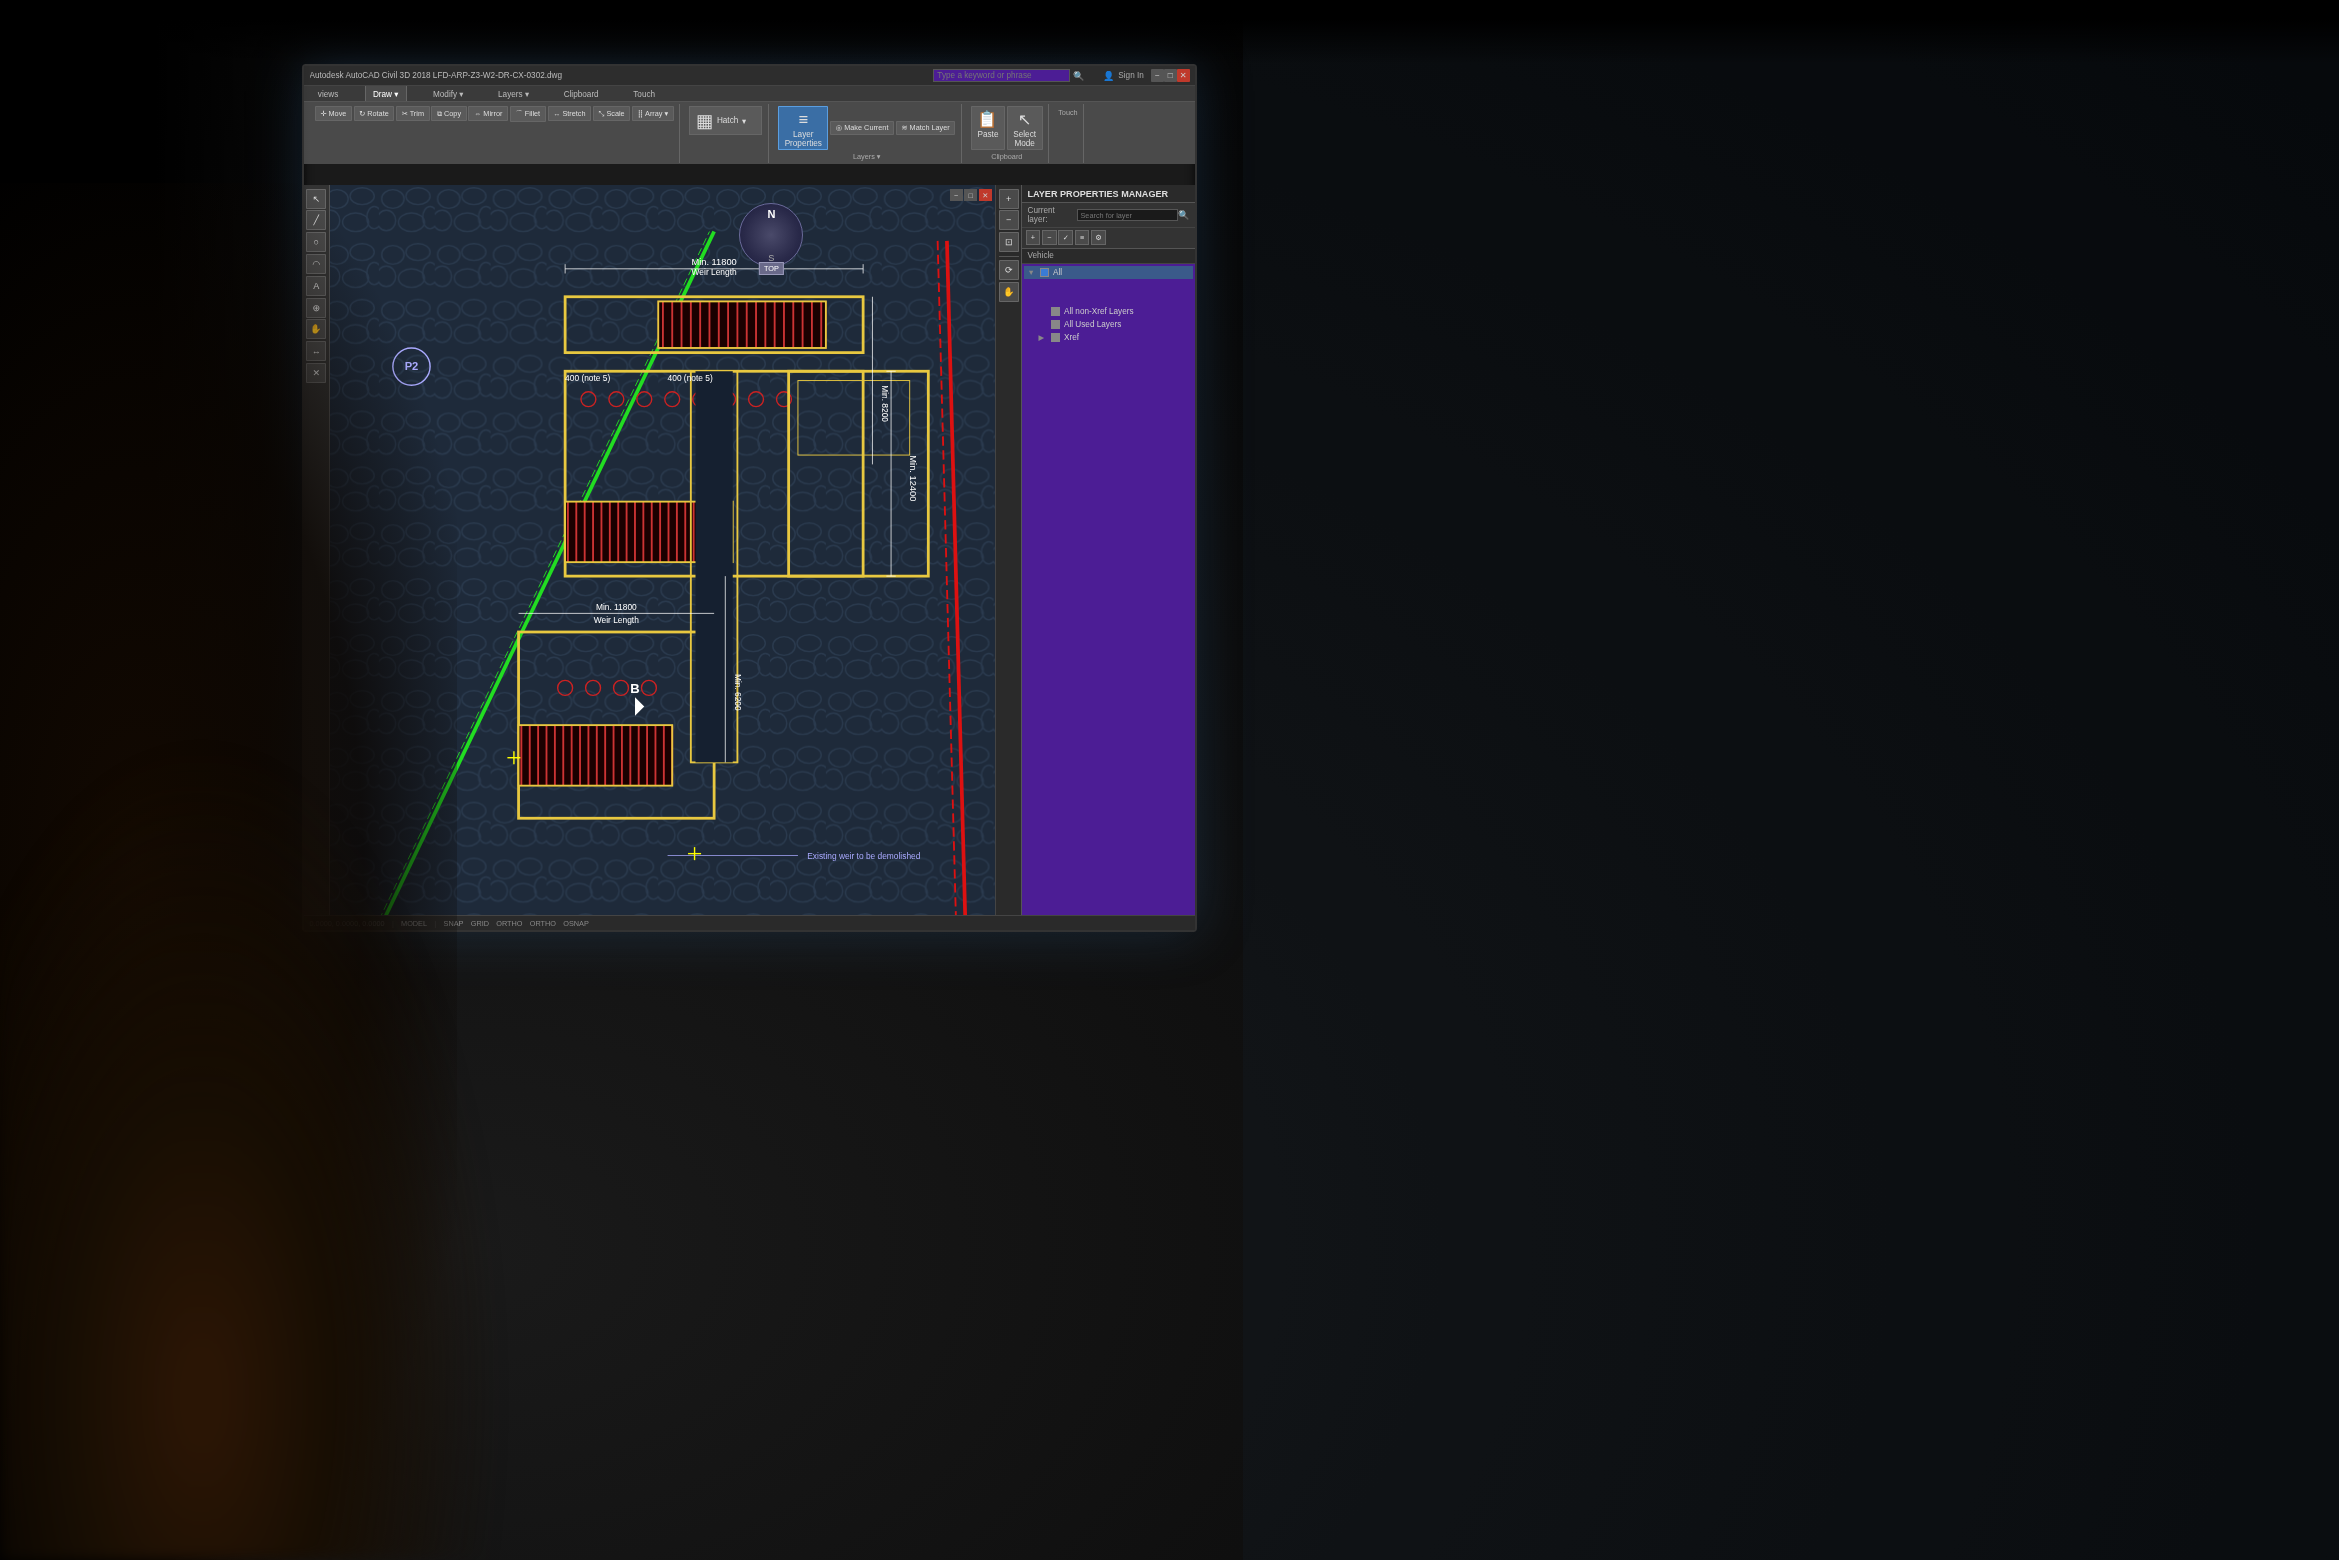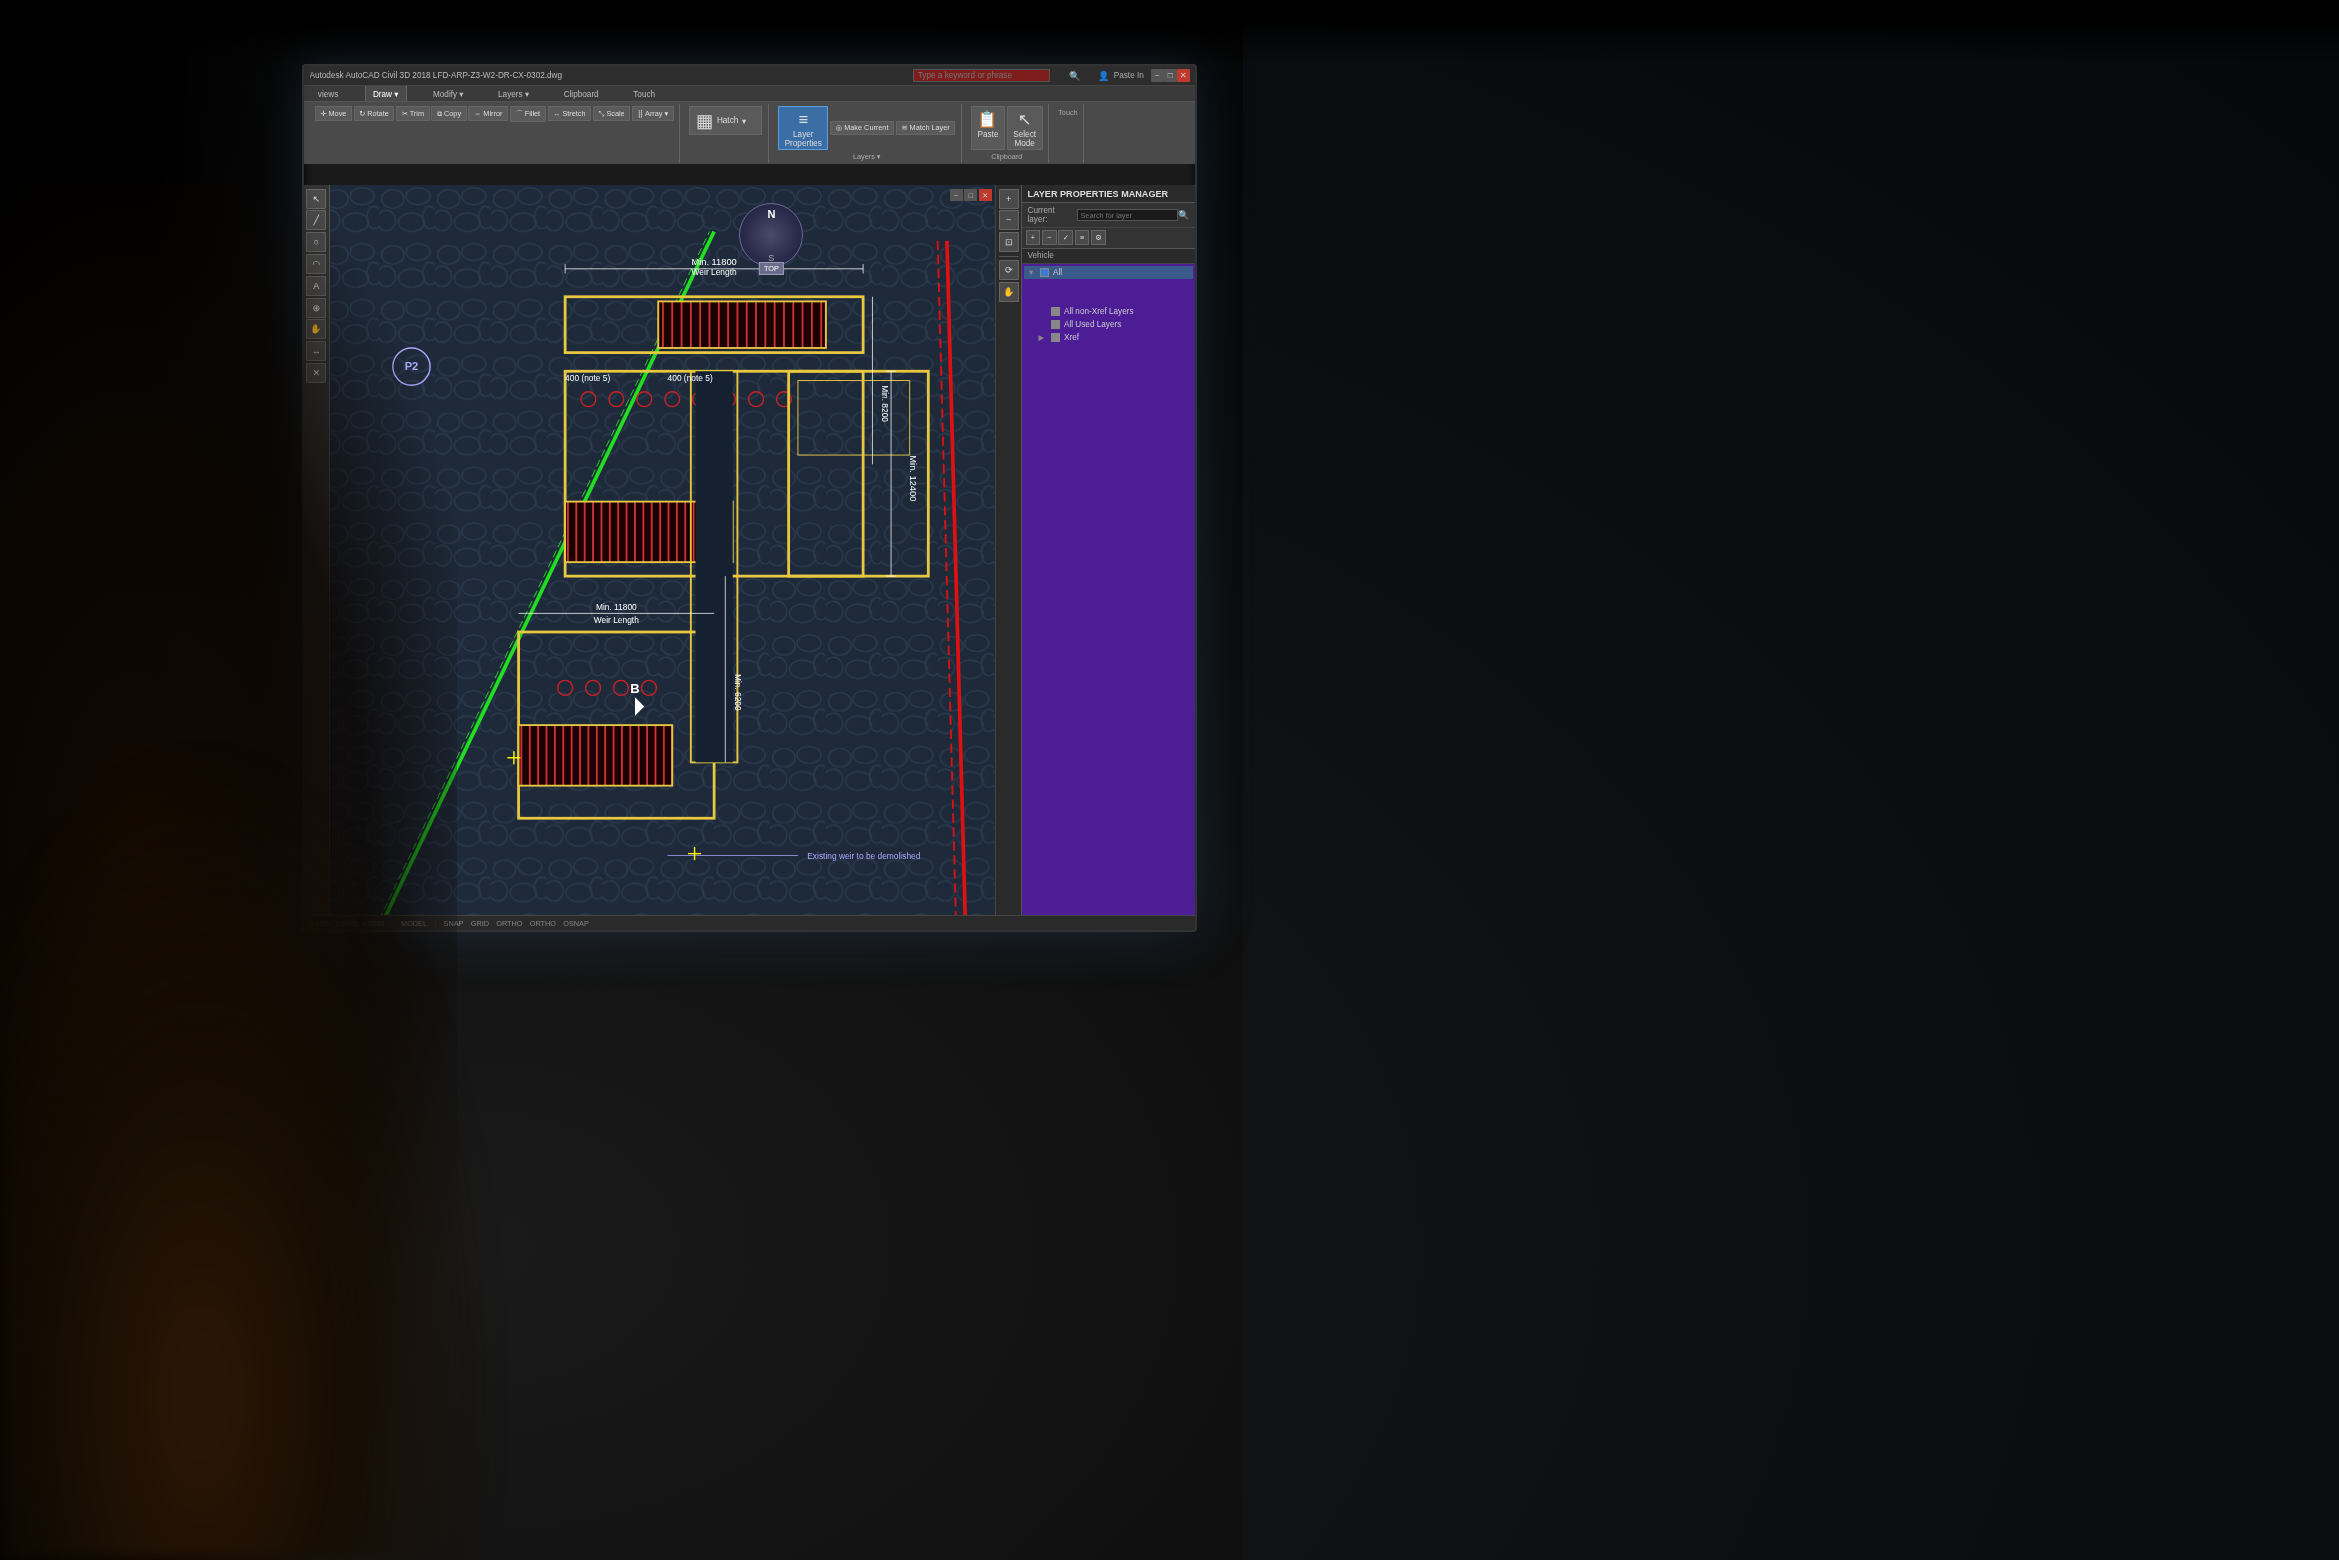--- a/index.html
+++ b/index.html
@@ -65,27 +65,27 @@
       font-size: 8.2px;
       color: #ccc;
       display: flex;
       align-items: center;
       justify-content: center;
     }
     .title-btn.close { background: #c0392b; }
 
     
     .title-search {
-      background: #7f1d1d;
+      background: #4c1d95;
       border: 0.9px solid #555;
       color: #aaa;
       font-size: 8.2px;
       padding: 0.9px 3.7px;
       width: 137px;
-      margin: 0 19px;
+      margin: 0 4px;
     }
 
     .menu-bar {
       height: 16.4px;
       background: #2a2a2a;
       display: flex;
       align-items: center;
       padding: 0 3.7px;
       gap: 1.8px;
     }
@@ -406,21 +406,21 @@
 <div class="top-right-blur"></div>
 
 <div class="monitor">
 
   <div class="title-bar">
     <span class="title-bar-text">Autodesk AutoCAD Civil 3D 2018  LFD-ARP-Z3-W2-DR-CX-0302.dwg</span>
     <input class="title-search" type="text" placeholder="Type a keyword or phrase" style="">
     <span style="color:#aaa;font-size:9.1px;">🔍</span>
     <span style="width:18.3px"></span>
     <span style="color:#aaa;font-size:9.1px;margin-right:3.7px;">👤</span>
-    <span style="font-size:8.2px;color:#aaa;cursor:pointer;margin-right:7.3px;">Paste In</span>
+    <span style="font-size:8.2px;color:#aaa;cursor:pointer;margin-right:7.3px;">Sign In</span>
     <button class="title-btn">−</button>
     <button class="title-btn">□</button>
     <button class="title-btn close">✕</button>
   </div>
 
   <div class="menu-bar">
     <span class="menu-item">resk InfraWorks</span>
     <span class="menu-item">Help</span>
     <span class="menu-item">Raster Tools</span>
     <span class="menu-item">Express Tools</span>

